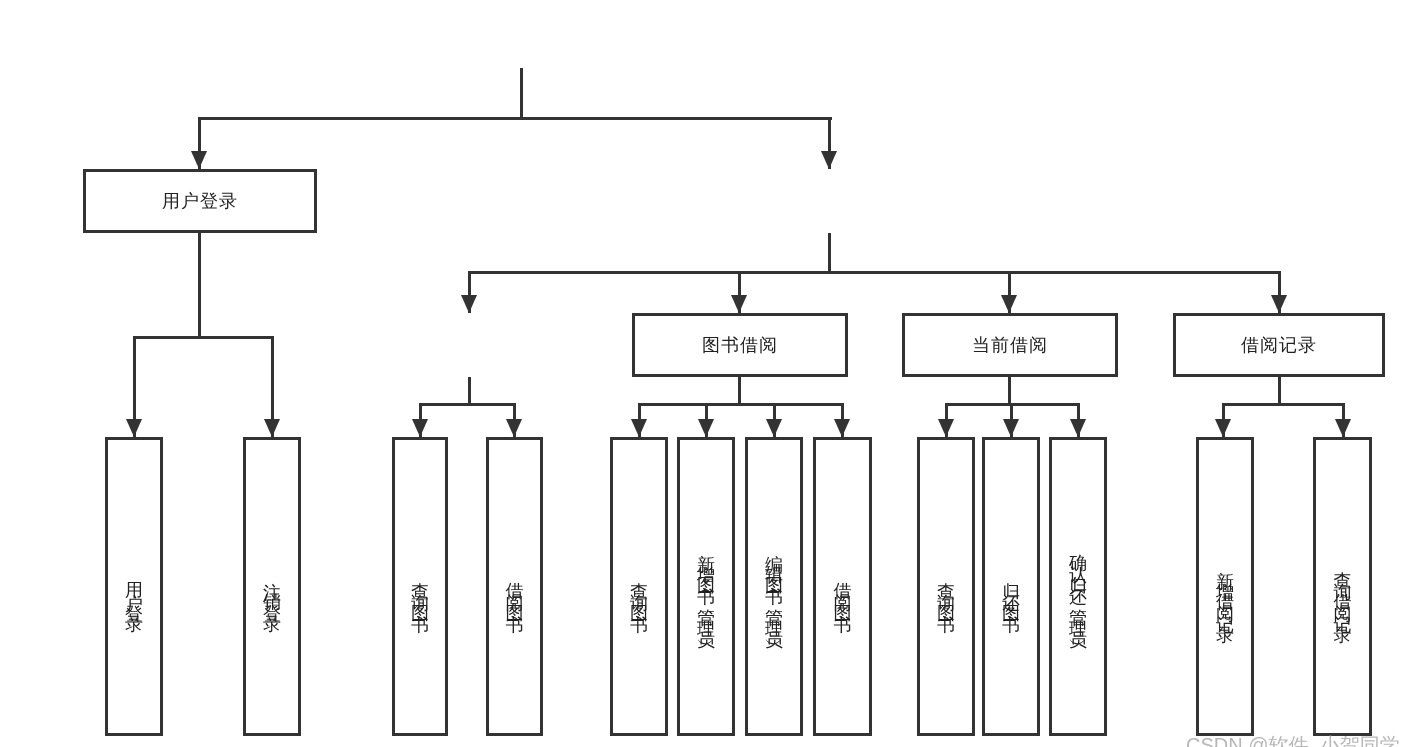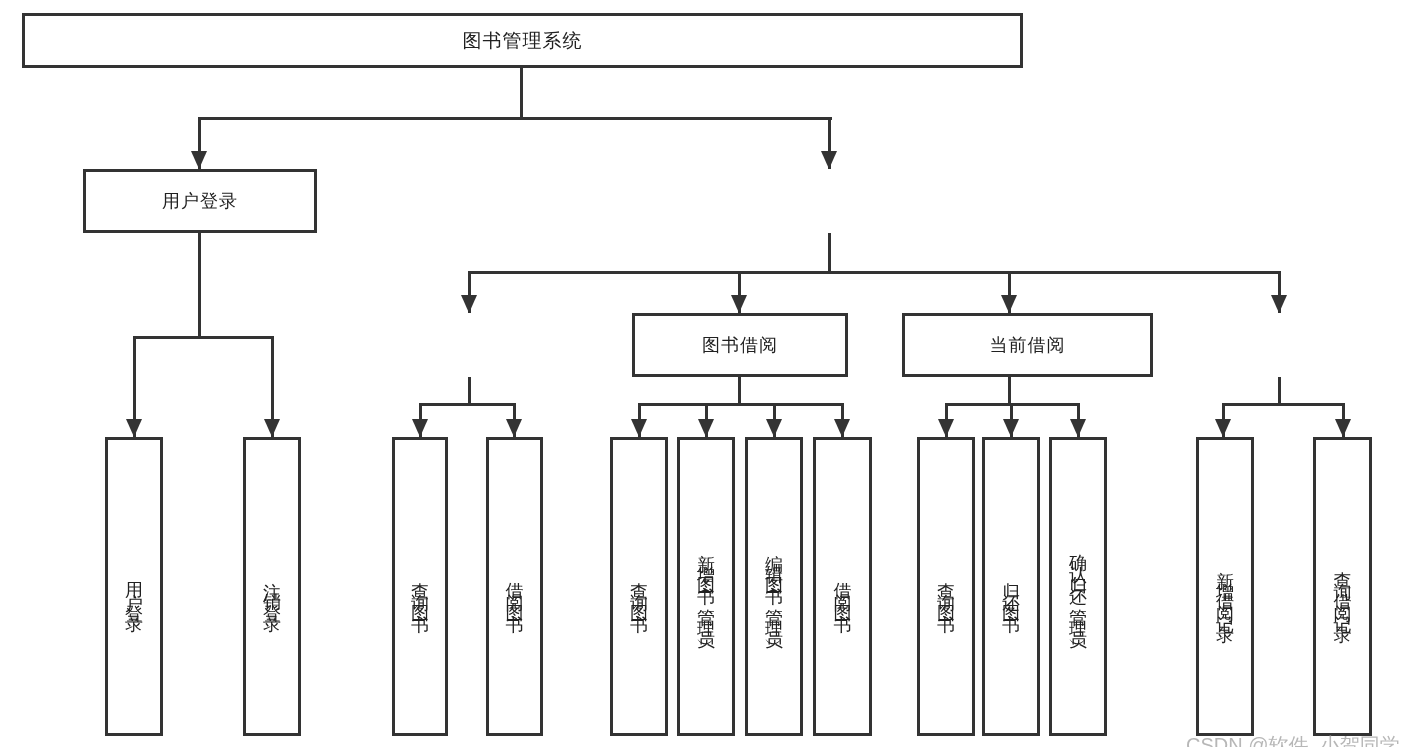--- a/index.html
+++ b/index.html
@@ -53,21 +53,20 @@
     white-space:nowrap;
     z-index:10;
     letter-spacing:0px;
   }
 </style>
 </head>
 <body>
 
 <div class="stage">
 
-  <div class="box root" style="left:22px;top:13px;width:1001px;height:55px;">图书管理系统</div>
 
   <i class="vl" style="left:520px;top:68px;height:52px;"></i>
   <i class="hl" style="left:198px;top:117px;width:634px;"></i>
   <i class="vl" style="left:198px;top:117px;height:52px;"></i>
   <i class="ah" style="left:191px;top:151px;"></i>
   <i class="vl" style="left:828px;top:117px;height:52px;"></i>
   <i class="ah" style="left:821px;top:151px;"></i>
 
   <div class="box" style="left:83px;top:169px;width:234px;height:64px;">用户登录</div>
 
@@ -83,21 +82,22 @@
   <i class="vl" style="left:468px;top:271px;height:42px;"></i>
   <i class="ah" style="left:461px;top:295px;"></i>
   <i class="vl" style="left:738px;top:271px;height:42px;"></i>
   <i class="ah" style="left:731px;top:295px;"></i>
   <i class="vl" style="left:1008px;top:271px;height:42px;"></i>
   <i class="ah" style="left:1001px;top:295px;"></i>
   <i class="vl" style="left:1278px;top:271px;height:42px;"></i>
   <i class="ah" style="left:1271px;top:295px;"></i>
 
   <div class="box" style="left:632px;top:313px;width:216px;height:64px;">图书借阅</div>
-  <div class="box" style="left:902px;top:313px;width:251px;height:64px;">当前借阅</div>
+  <div class="box" style="left:902px;top:313px;width:216px;height:64px;">当前借阅</div>
+  <div class="box" style="left:1173px;top:313px;width:212px;height:64px;">借阅记录</div>
 
   <i class="vl" style="left:468px;top:377px;height:28px;"></i>
   <i class="hl" style="left:419px;top:403px;width:96px;"></i>
   <i class="vl" style="left:419px;top:403px;height:34px;"></i>
   <i class="ah" style="left:412px;top:419px;"></i>
   <i class="vl" style="left:513px;top:403px;height:34px;"></i>
   <i class="ah" style="left:506px;top:419px;"></i>
 
   <i class="vl" style="left:738px;top:377px;height:28px;"></i>
   <i class="hl" style="left:638px;top:403px;width:205px;"></i>

